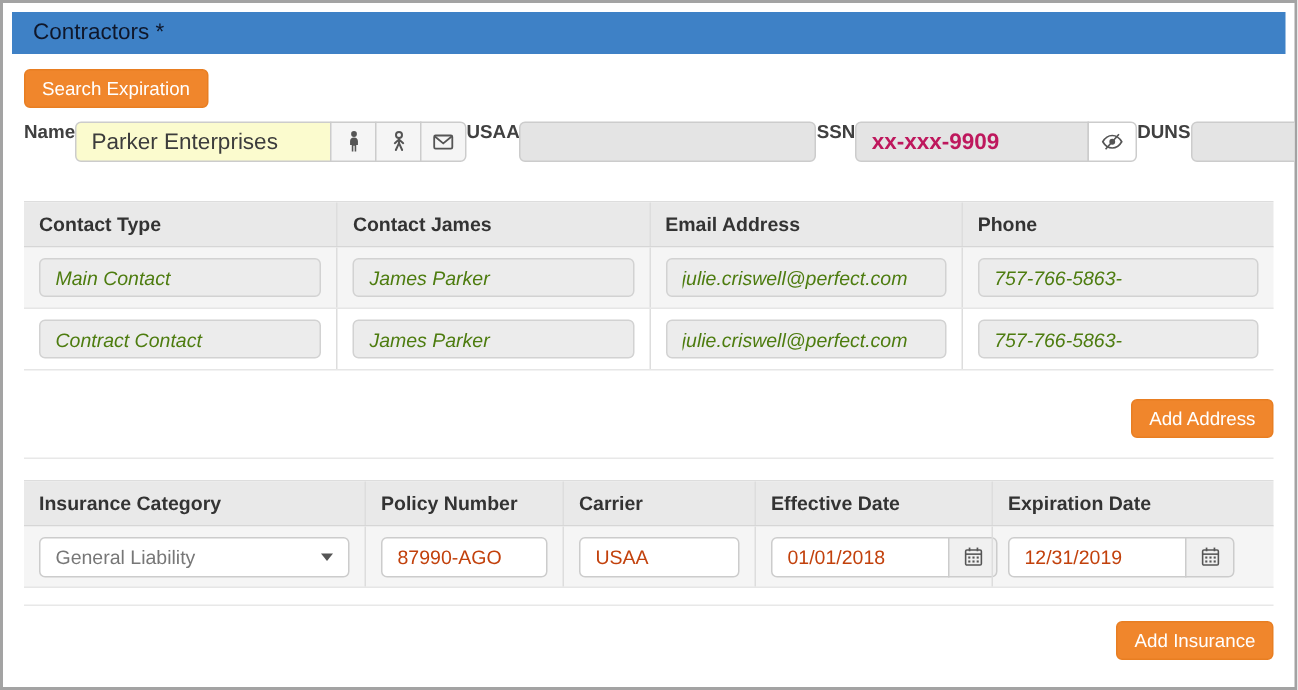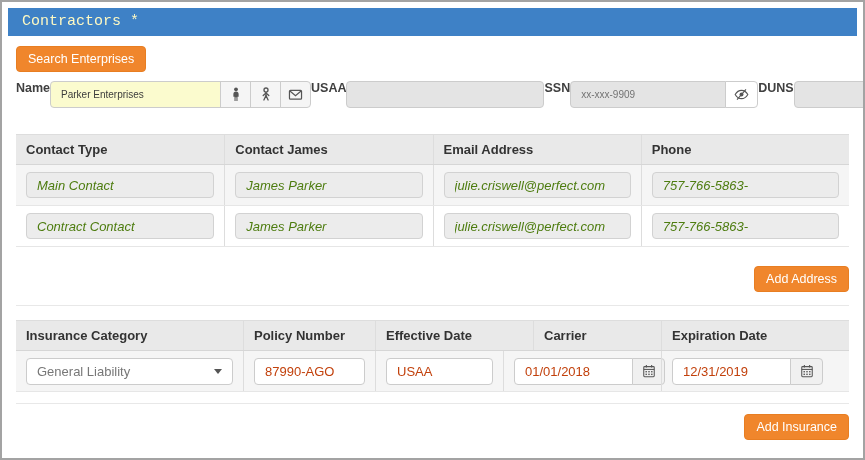--- a/index.html
+++ b/index.html
@@ -12,24 +12,23 @@
     border: 2px solid #a3a3a3;
     background: #fff;
     padding: 6px;
     overflow: hidden;
   }
 
   
   .titlebar {
     height: 28px; line-height: 28px;
     background: #3e81c6;
-    color: #fef9c3;
+    color: #0f172a;
     font-size: 15px;
     padding: 0 14px;
-    font-family: Liberation Mono, monospace;
   }
 
   .inner { padding: 0 8px; }
 
   
   .btn-orange {
     display: inline-block;
     background: #f0862c;
     border: 1px solid #e87e22;
     color: #fff;
@@ -42,28 +41,28 @@
   .search-row { margin-top: 10px; }
 
   
   .field-row { display: flex; margin-top: 9px; }
   .field { display: flex; flex-direction: row; }
   .field-label { font-size: 12.5px; font-weight: 600; color: #404040; margin-bottom: 5px; }
   .txt {
     height: 27px;
     border: 1px solid #ccc;
     border-radius: 4px;
-    font-size: 10px;
+    font-size: 15px;
     color: #555;
     padding: 0 10px;
     font-family: "Liberation Sans", sans-serif;
     background: #fff;
     outline: none;
   }
-  .txt.gray { background: #e4e4e4; color: #737373; }
+  .txt.gray { background: #e4e4e4; color: #be185d; font-weight: bold; }
   .name-group, .ssn-group, .date-group { display: flex; }
   .name-input {
     width: 171px; background: #fbfbce; color: #3c3c3c;
     border-radius: 4px 0 0 4px;
   }
   .addon-btn {
     width: 31px; height: 27px;
     background: #f5f5f5;
     border: 1px solid #ccc;
     margin-left: -1px;
@@ -174,21 +173,21 @@
 </head>
 <body>
 
 <div class="frame">
 
   <div class="titlebar">Contractors *</div>
 
   <div class="inner">
 
     <div class="search-row">
-      <button class="btn-orange">Search Enterprises</button>
+      <button class="btn-orange">Search Expiration</button>
     </div>
 
     <div class="field-row">
 
       <div class="field">
         <span class="field-label">Name</span>
         <div class="name-group">
           <input class="txt name-input" readonly="" value="Parker Enterprises" style="">
           <button class="addon-btn" title="">
             <span>
@@ -307,25 +306,25 @@
     <div class="divider"></div>
 
     <div class="grid insurance-grid">
       <div class="g-head">
         <div class="cell i1">
             <span class="head-label">Insurance Category</span>
           </div>
         <div class="cell i2">
             <span class="head-label">Policy Number</span>
           </div>
+        <div class="cell i3">
+            <span class="head-label">Carrier</span>
+          </div>
         <div class="cell i4">
             <span class="head-label">Effective Date</span>
-          </div>
-        <div class="cell i3">
-            <span class="head-label">Carrier</span>
           </div>
         <div class="cell i5">
             <span class="head-label">Expiration Date</span>
           </div>
       </div>
 
       <div class="g-row striped">
         <div class="cell i1">
           <div class="selectbox">
             <span>General Liability</span>

